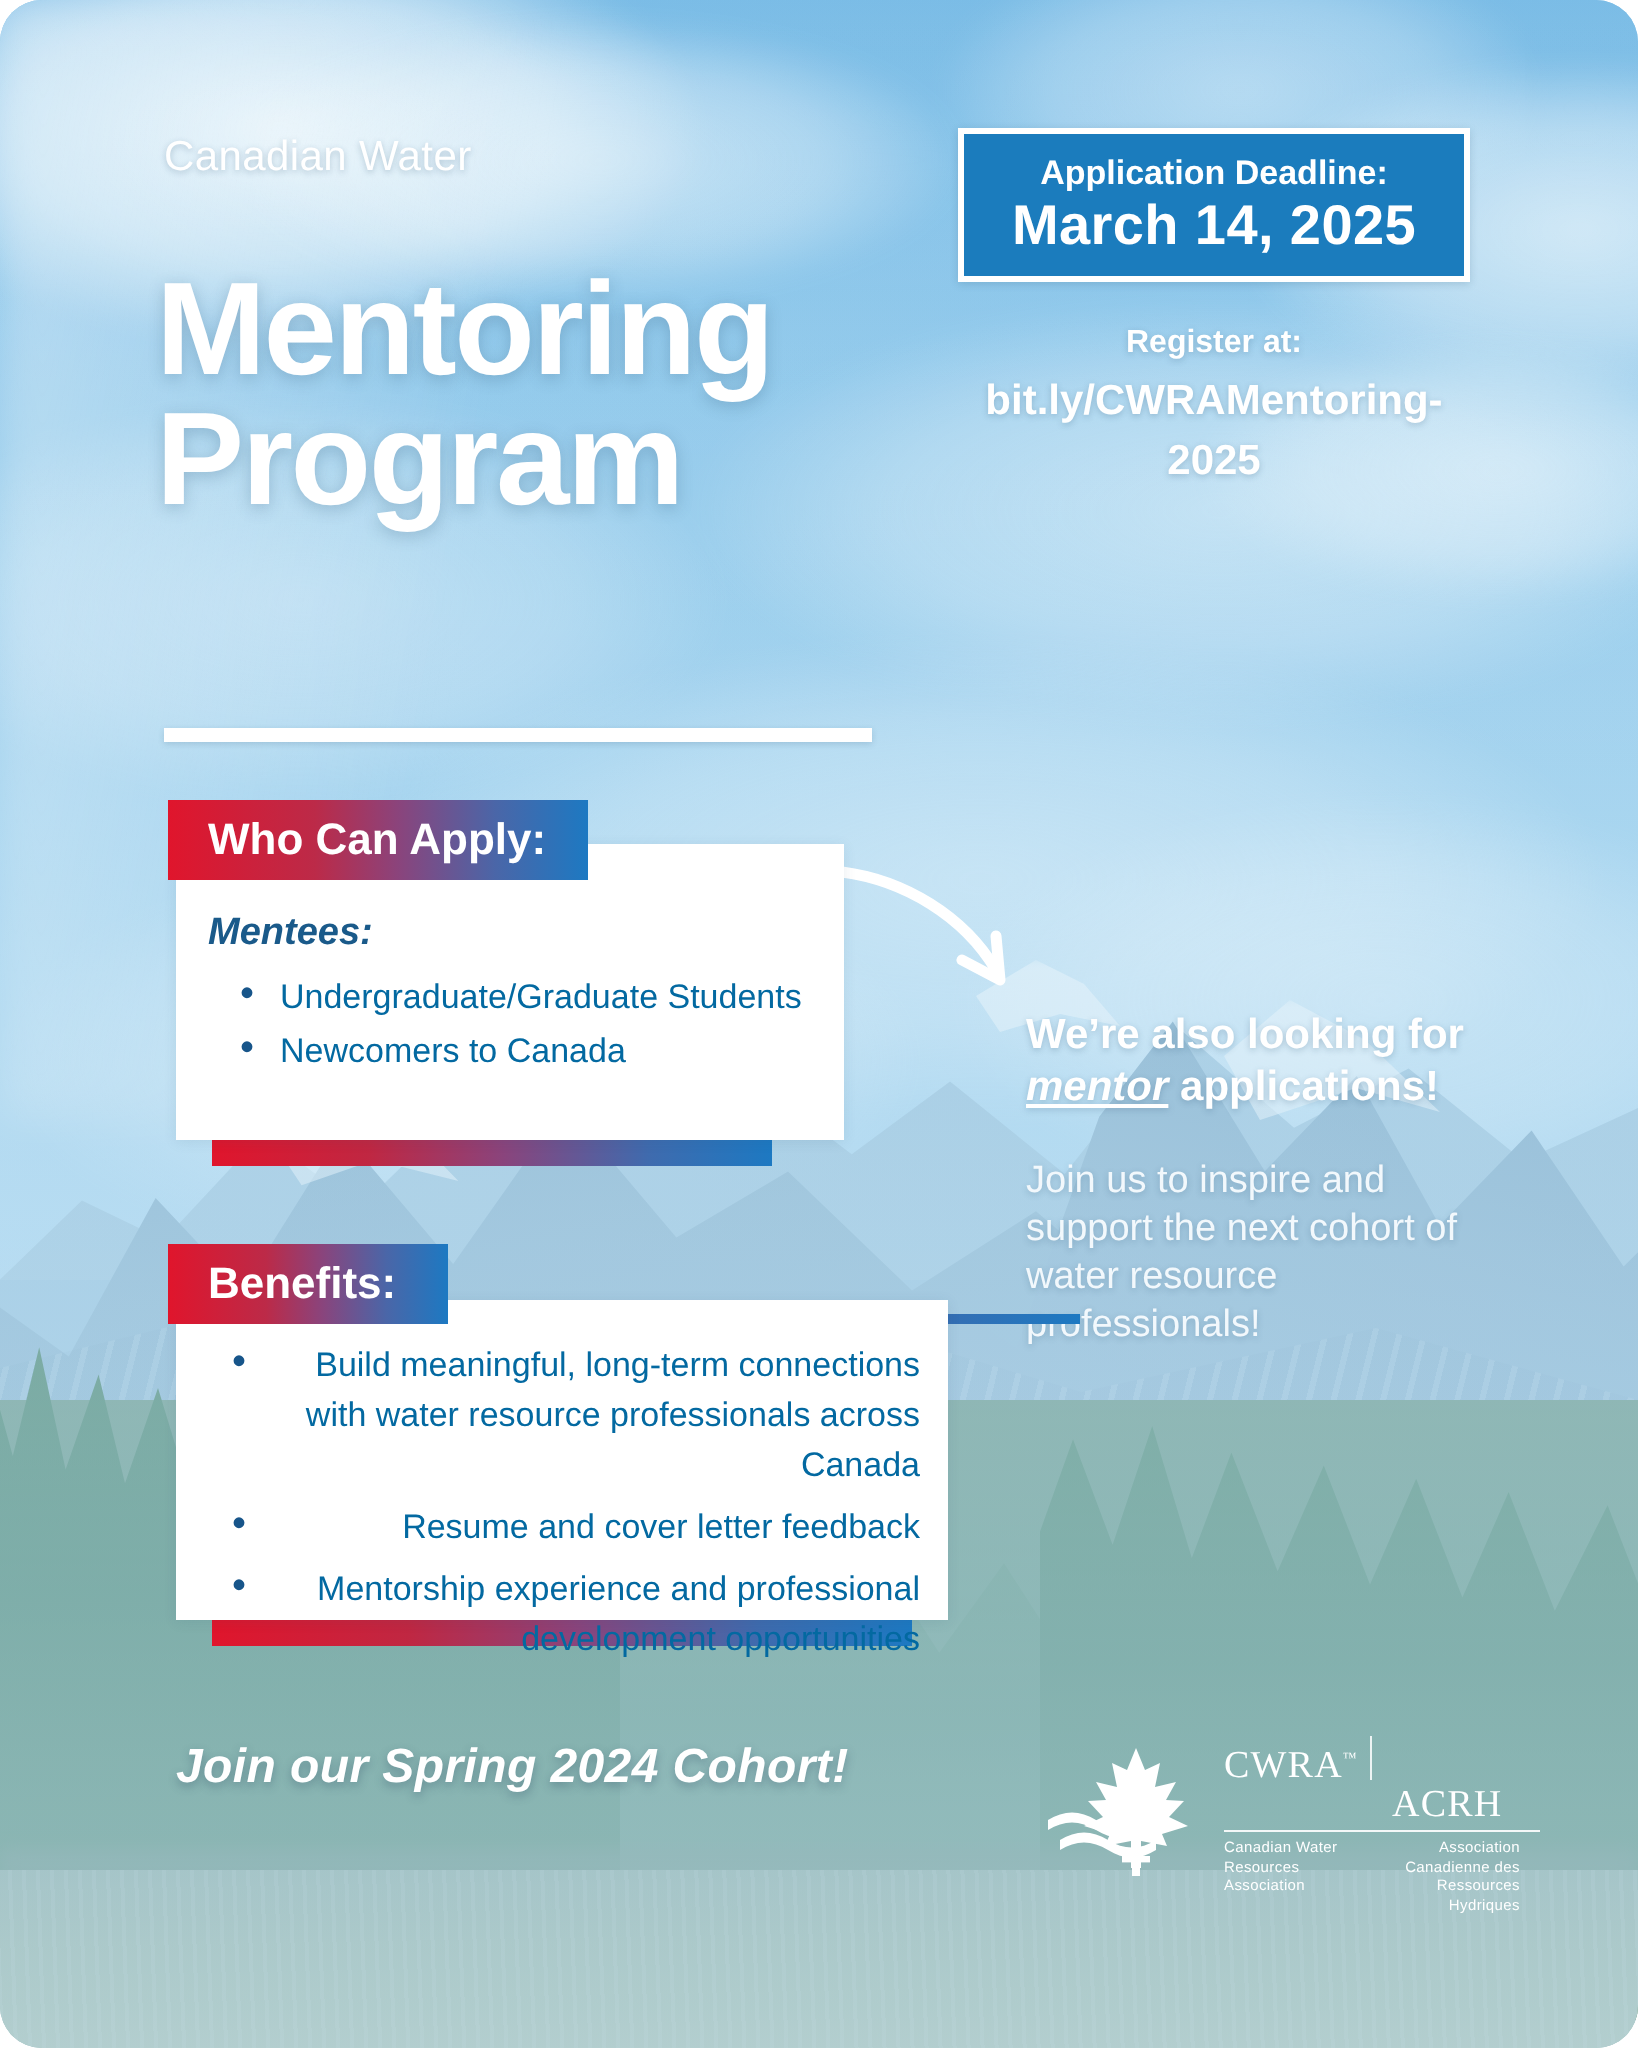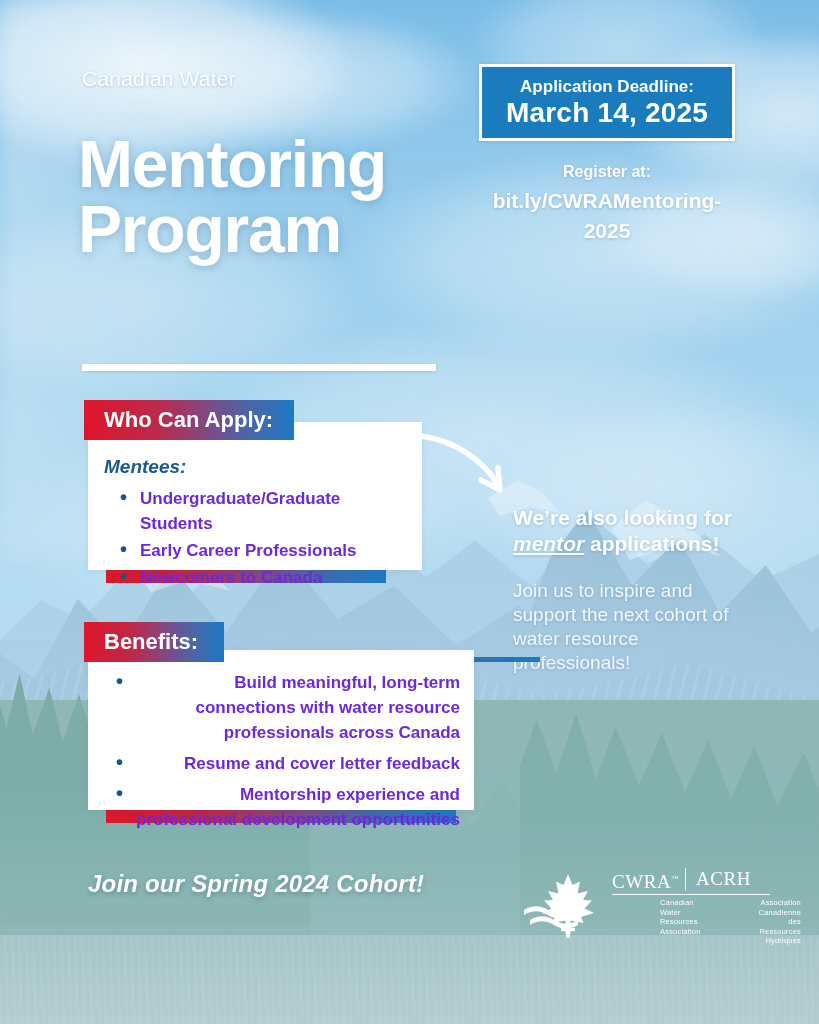--- a/index.html
+++ b/index.html
@@ -9,20 +9,21 @@
     width:819px; height:1024px;
     position:relative; overflow:hidden;
   }
 
   
   .poster {
     position:absolute; inset:0;
     width:819px; height:1024px;
     overflow:hidden;
     background:#9ccdec;
+    border-radius:21px;
   }
 
   
   .bg { position:absolute; inset:0; }
 
   .sky {
     position:absolute; left:0; top:0; width:819px; height:640px;
     background:
       linear-gradient(180deg,#6fb6e4 0%,#82c1e8 16%,#95cbec 36%,#a6d4ef 56%,#b6dcf2 76%,#c3e2f4 100%);
   }
@@ -235,21 +236,21 @@
     position:absolute; left:16px; top:34px;
     font-size:19px; font-weight:700; font-style:italic;
     color:#1a5a8a;
   }
   .card-list {
     position:absolute; left:28px; top:64px; right:12px;
     list-style:none;
   }
   .card-list li {
     position:relative; padding-left:24px;
-    font-size:17px; font-weight:700; color:#6d28d9;
+    font-size:17px; font-weight:400; color:#0369a1;
     line-height:25px; margin-bottom:2px;
   }
   .card-list li::before {
     content:"•"; position:absolute; left:4px; top:-1px;
     font-size:20px; color:#17558a;
   }
 
   
   #card-ben       { left:84px; top:622px; width:390px; height:215px; }
   #card-ben .card-tab    { width:140px; }
@@ -287,28 +288,28 @@
   .logo { position:absolute; left:520px; top:866px; width:250px; height:78px; }
   .logo-leaf { position:absolute; left:0; top:4px; width:96px; height:72px; }
   .logo-text { position:absolute; left:92px; top:2px; width:158px; color:#ffffff; }
   .logo-names {
     display:flex; align-items:flex-start; gap:0;
     font-family:"Liberation Serif", serif;
     font-size:19px; letter-spacing:.6px; line-height:22px;
   }
   .logo-names .nm { position:relative; }
   .logo-names .nm.left { width:74px; }
-  .logo-names .nm.right { width:74px; padding-left:10px; }
+  .logo-names .nm.right { width:74px; padding-left:10px;margin-top:24px; }
   .logo-names sup { font-size:7px; vertical-align:super; }
   .logo-hr { height:1px; background:rgba(255,255,255,.9); margin:1px 0 3px 0; }
   .logo-sub {
     display:flex; gap:0;
     font-size:7.5px; line-height:9.5px; letter-spacing:.2px;
   }
-  .logo-sub div { width:74px;margin-left:48px; }
+  .logo-sub div { width:74px; }
   .logo-sub div.right { padding-left:10px;text-align:right; }
   .logo-vdivider {
     position:absolute; left:73px; top:0; width:1px; height:22px;
     background:rgba(255,255,255,.85);
   }
 </style>
 </head>
 <body>
 
 <div class="poster">
@@ -369,21 +370,20 @@
       <div class="r1">Register at:</div>
       <div class="r2">bit.ly/CWRAMentoring-2025</div>
     </div>
 
     <div class="card" id="card-who">
       <div class="card-tab">Who Can Apply:</div>
       <div class="card-body">
         <div class="mentees">Mentees:</div>
         <ul class="card-list">
           <li>Undergraduate/Graduate Students</li>
-          <li>Early Career Professionals</li>
           <li>Newcomers to Canada</li>
         </ul>
       </div>
       <div class="card-botline"></div>
     </div>
 
     <svg class="arrow" viewBox="0 0 110 80">
       <path d="M3 6 C 34 10, 64 28, 80 55" stroke="#ffffff" stroke-width="5.5" fill="none" stroke-linecap="round"></path>
       <path d="M63 50 L 82 60 L 80 38" stroke="#ffffff" stroke-width="5.5" fill="none" stroke-linecap="round" stroke-linejoin="round"></path>
     </svg>

